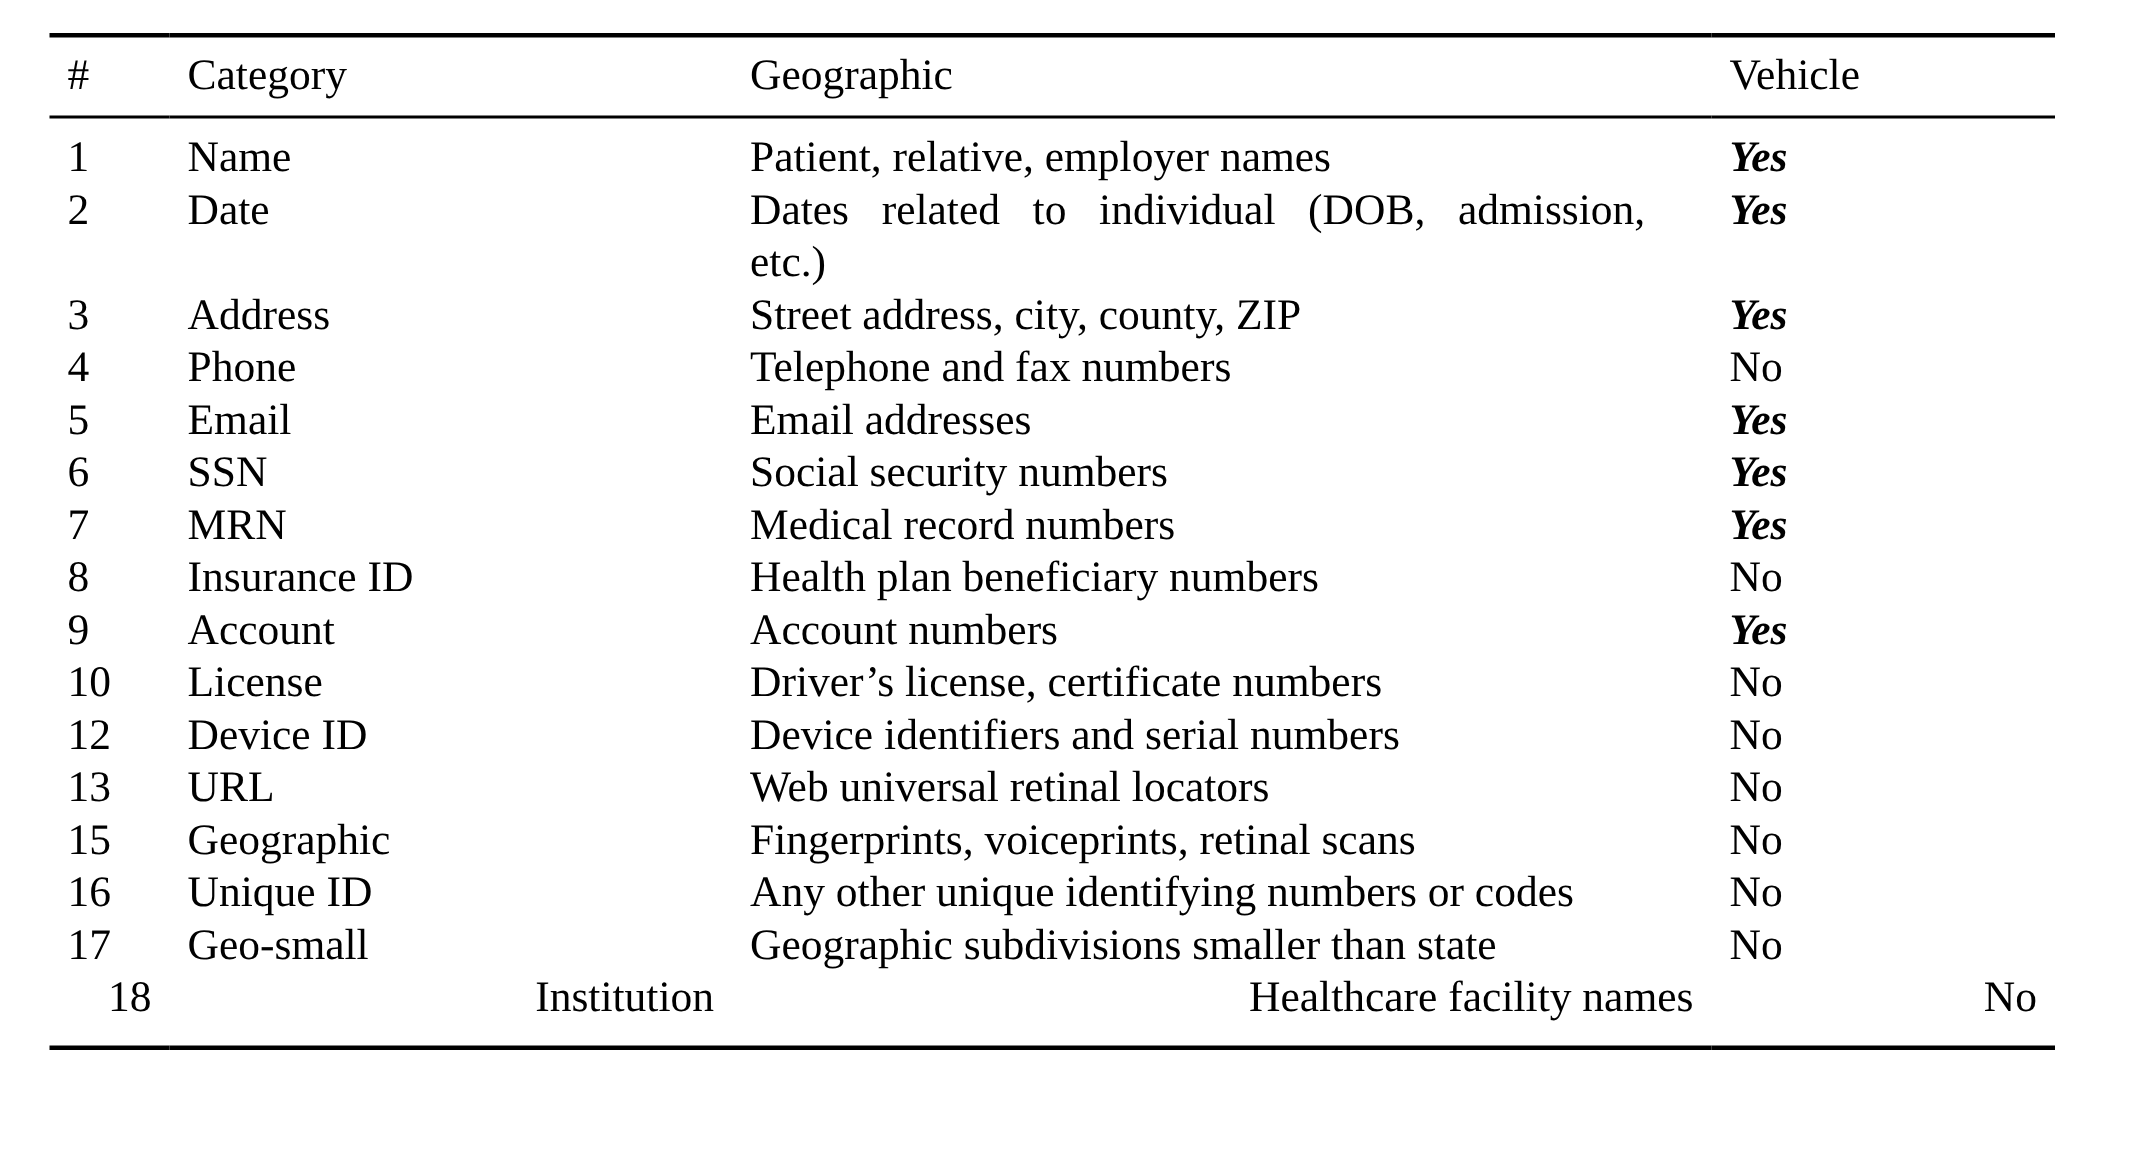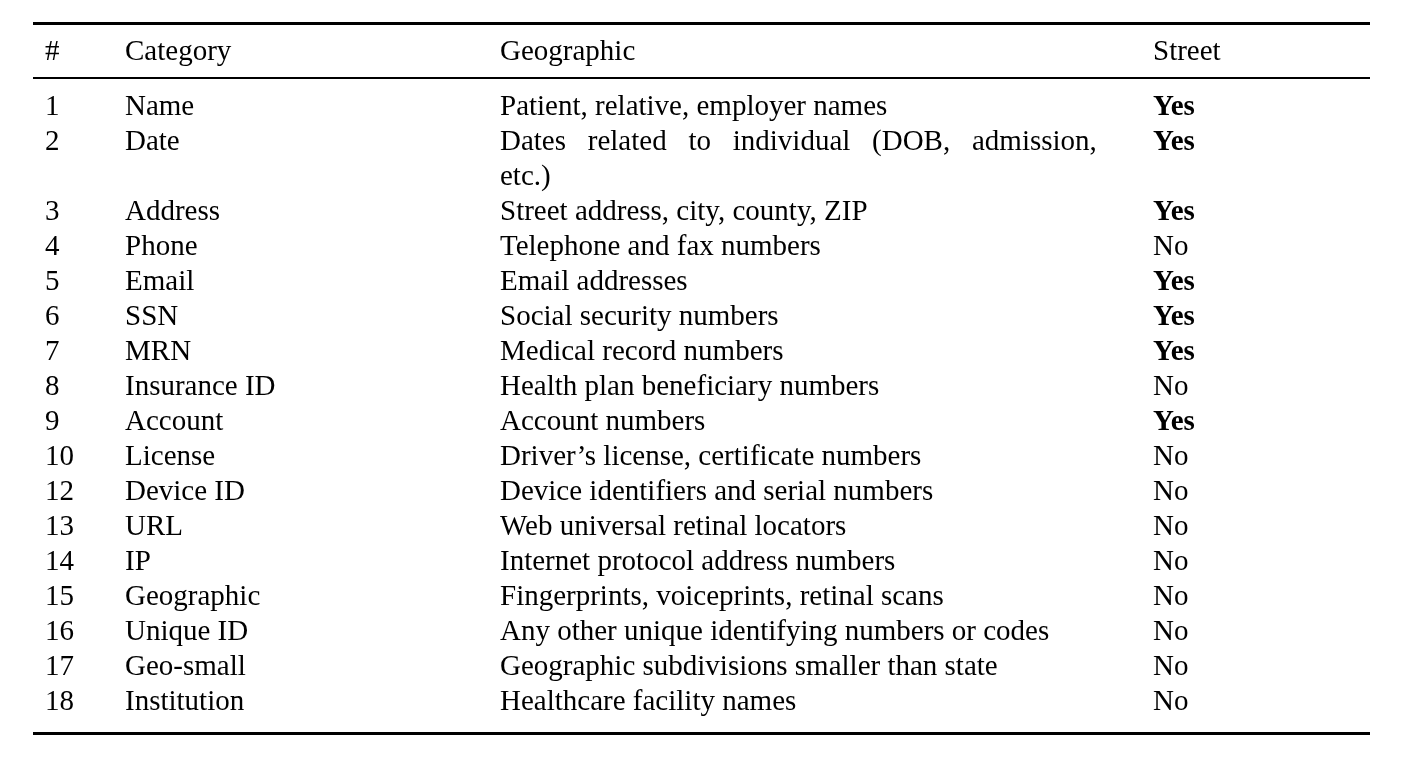--- a/index.html
+++ b/index.html
@@ -35,45 +35,45 @@
   }
   table.phi td {
     text-align: left;
     vertical-align: top;
     padding: 0 12px;
     line-height: 35px;
     box-sizing: border-box;
     overflow: hidden;
   }
   table.phi tbody tr:first-child td { padding-top: 9px; }
-  table.phi tbody tr:last-child td { padding-bottom: 14px; }
+  table.phi tbody tr:last-child td { padding-bottom: 14px; text-align: right; }
   td.description { white-space: pre-line; }
   td.description.justify-wrap { word-spacing: 0.5em; }
-  td.tested.yes { font-weight: bold; }
+  td.tested.yes { font-weight: bold; font-style: italic; }
   col.c-num  { width: 80px; }
   col.c-cat  { width: 375px; }
   col.c-desc { width: 653px; }
   col.c-test { width: 229px; }
 </style>
 </head>
 <body>
 
 <table class="phi">
   <colgroup>
     <col class="c-num">
     <col class="c-cat">
     <col class="c-desc">
     <col class="c-test">
   </colgroup>
   <thead>
     <tr>
       <th>#</th>
       <th>Category</th>
       <th>Geographic</th>
-      <th>Street</th>
+      <th>Vehicle</th>
     </tr>
   </thead>
   <tbody>
       <tr>
     <td class="num">1</td>
     <td class="category">Name</td>
     <td class="description">Patient, relative, employer names</td>
     <td class="tested yes">Yes</td>
   </tr>
       <tr>
@@ -137,26 +137,20 @@
     <td class="description">Device identifiers and serial numbers</td>
     <td class="tested no">No</td>
   </tr>
       <tr>
     <td class="num">13</td>
     <td class="category">URL</td>
     <td class="description">Web universal retinal locators</td>
     <td class="tested no">No</td>
   </tr>
       <tr>
-    <td class="num">14</td>
-    <td class="category">IP</td>
-    <td class="description">Internet protocol address numbers</td>
-    <td class="tested no">No</td>
-  </tr>
-      <tr>
     <td class="num">15</td>
     <td class="category">Geographic</td>
     <td class="description">Fingerprints, voiceprints, retinal scans</td>
     <td class="tested no">No</td>
   </tr>
       <tr>
     <td class="num">16</td>
     <td class="category">Unique ID</td>
     <td class="description">Any other unique identifying numbers or codes</td>
     <td class="tested no">No</td>

